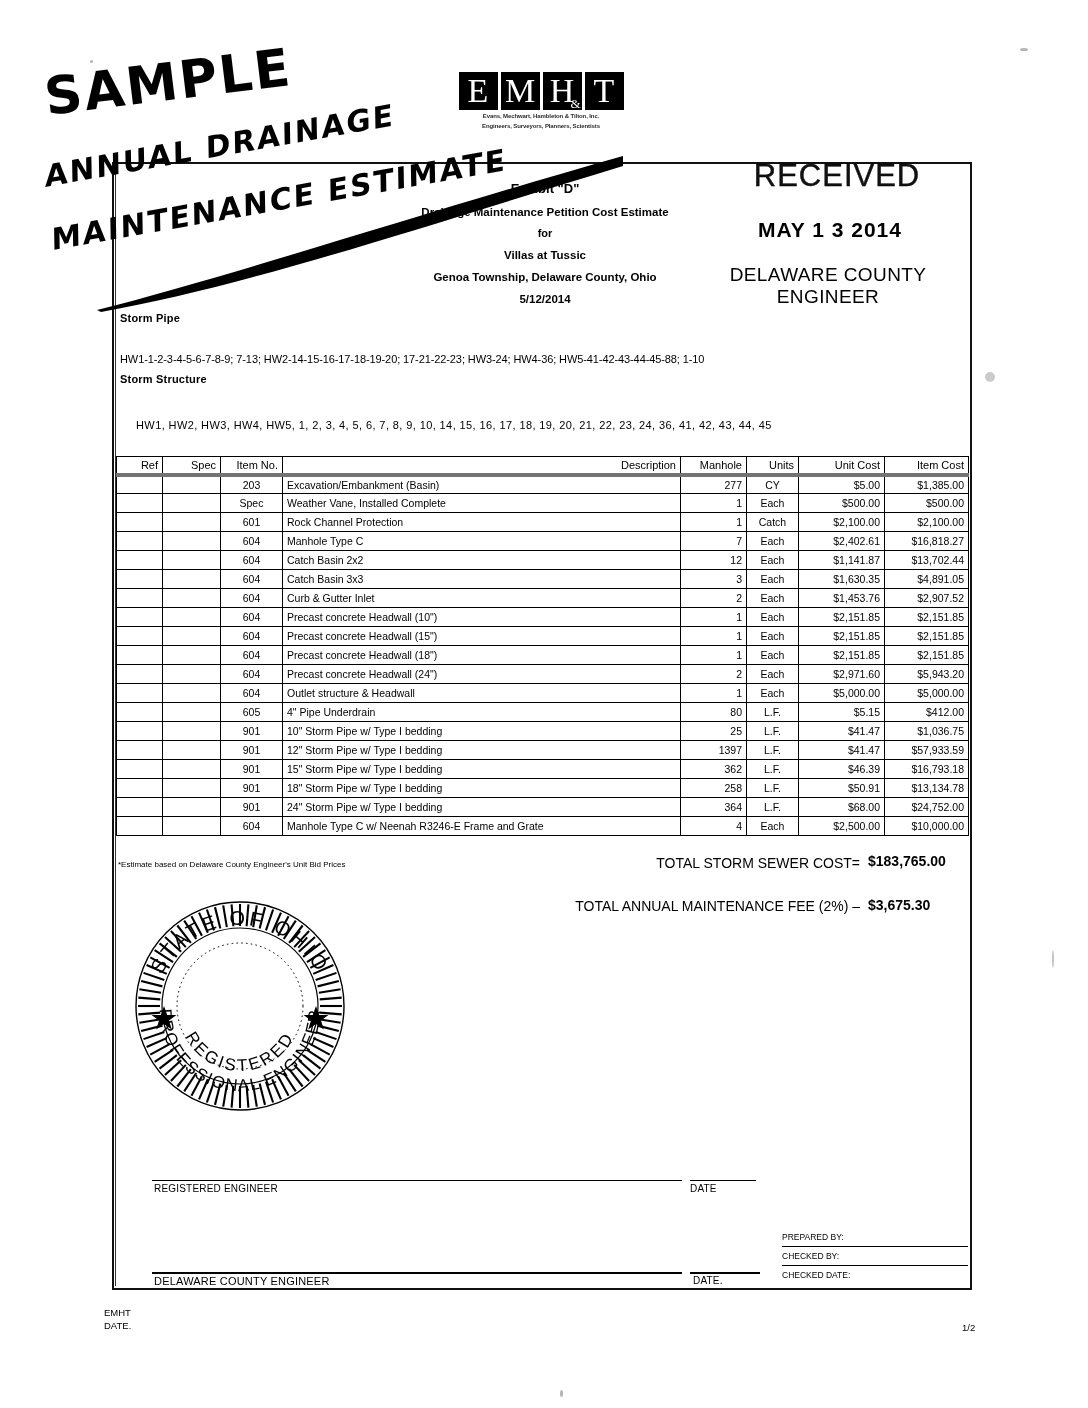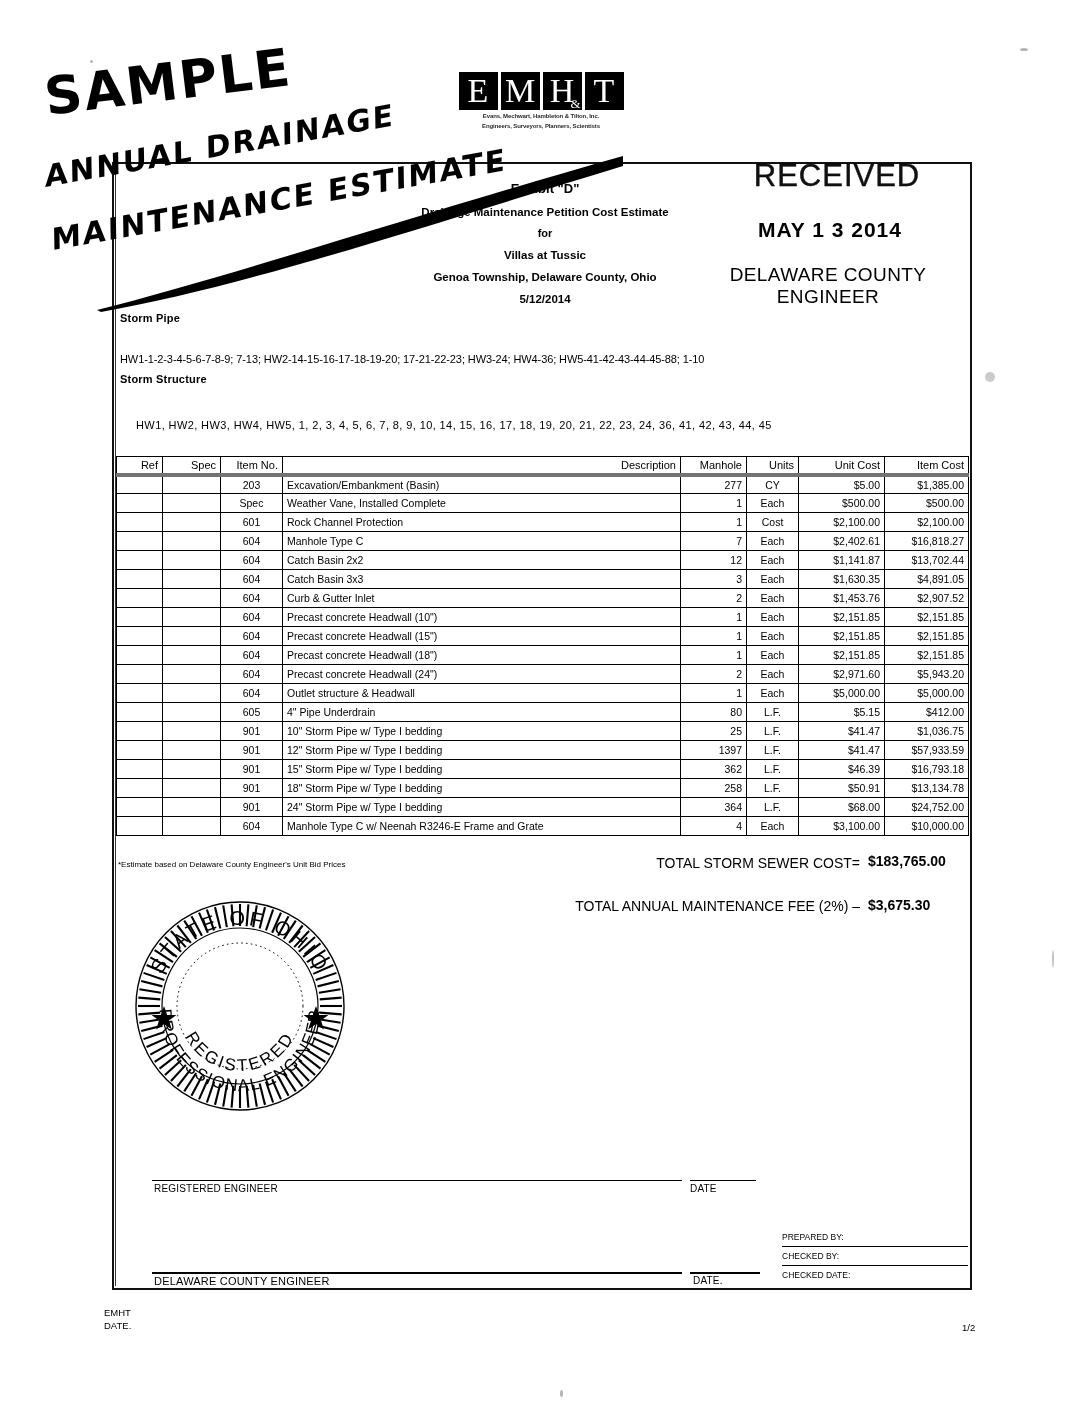--- a/index.html
+++ b/index.html
@@ -386,21 +386,21 @@
           <td class="c-units">Each</td>
           <td class="c-unit">$500.00</td>
           <td class="c-total">$500.00</td>
         </tr>
         <tr>
           <td class="c-ref"></td>
           <td class="c-spec"></td>
           <td class="c-item">601</td>
           <td class="c-desc">Rock Channel Protection</td>
           <td class="c-qty">1</td>
-          <td class="c-units">Cost</td>
+          <td class="c-units">Catch</td>
           <td class="c-unit">$2,100.00</td>
           <td class="c-total">$2,100.00</td>
         </tr>
         <tr>
           <td class="c-ref"></td>
           <td class="c-spec"></td>
           <td class="c-item">604</td>
           <td class="c-desc">Manhole Type C</td>
           <td class="c-qty">7</td>
           <td class="c-units">Each</td>
@@ -547,21 +547,21 @@
           <td class="c-unit">$68.00</td>
           <td class="c-total">$24,752.00</td>
         </tr>
         <tr>
           <td class="c-ref"></td>
           <td class="c-spec"></td>
           <td class="c-item">604</td>
           <td class="c-desc">Manhole Type C w/ Neenah R3246-E Frame and Grate</td>
           <td class="c-qty">4</td>
           <td class="c-units">Each</td>
-          <td class="c-unit">$3,100.00</td>
+          <td class="c-unit">$2,500.00</td>
           <td class="c-total">$10,000.00</td>
         </tr>
       </tbody>
   </table>
 
   <div class="footnote">*Estimate based on Delaware County Engineer's Unit Bid Prices</div>
 
   <div class="totals tot-label" id="tot1-label">TOTAL STORM SEWER COST=</div>
   <div class="totals tot-value" id="tot1-value">$183,765.00</div>
   <div class="totals tot-label" id="tot2-label">TOTAL ANNUAL MAINTENANCE FEE (2%) –</div>

